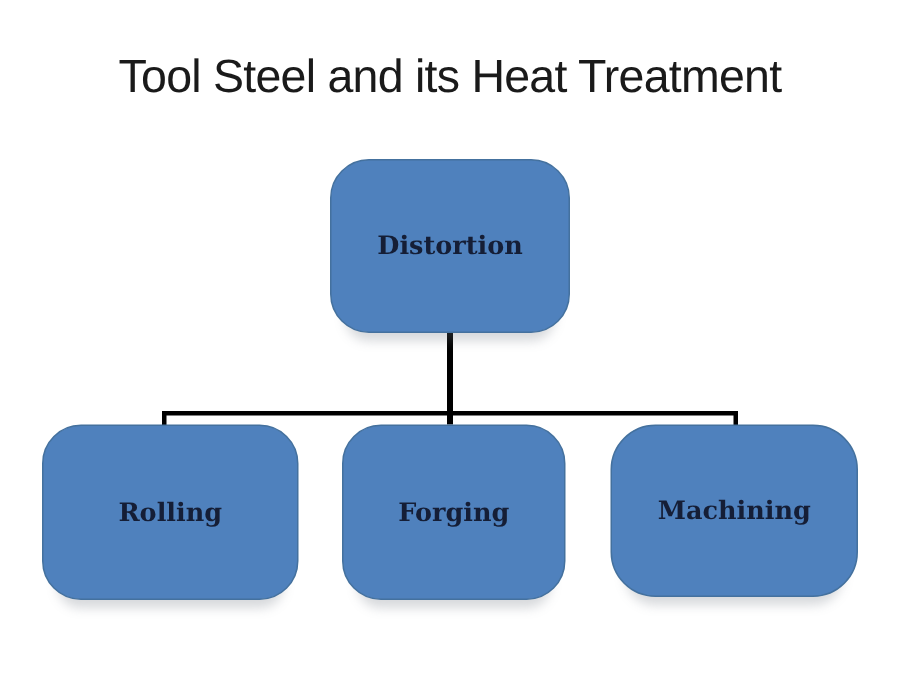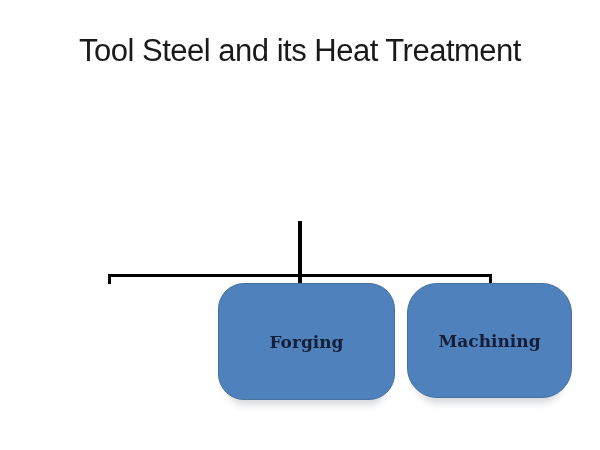--- a/index.html
+++ b/index.html
@@ -37,21 +37,21 @@
     justify-content: center;
     font-family: "DejaVu Serif", serif;
     font-weight: bold;
     font-size: 17px;
     color: var(--box-text, #151e36);
     box-shadow: 0 15px 7px -10px rgba(110, 120, 130, 0.28);
     text-align: center;
   }
   .node-root      { left: 220px; top: 106px; width: 160px; height: 116px; }
   .node-rolling   { left: 28px;  top: 283px; width: 171px; height: 117px; }
-  .node-forging   { left: 218px; top: 283px; width: 177px; height: 117px; }
+  .node-forging   { left: 228px; top: 283px; width: 149px; height: 117px; }
   .node-machining { left: 407px; top: 283px; width: 165px; height: 115px; border-radius: 30px; }
   .connector {
     position: absolute;
     background: var(--connector, #000000);
   }
   .conn-stem       { left: 298px; top: 221px; width: 4px;   height: 62px; }
   .conn-cross      { left: 108px; top: 274px; width: 384px; height: 3px;  }
   .conn-drop-left  { left: 108px; top: 274px; width: 3px;   height: 10px; }
   .conn-drop-right { left: 489px; top: 274px; width: 3px;   height: 10px; }
 </style>
@@ -60,21 +60,27 @@
 
 <div class="slide">
 
   <div class="slide-title">Tool Steel and its Heat Treatment</div>
 
   <div class="connector conn-stem"></div>
   <div class="connector conn-cross"></div>
   <div class="connector conn-drop-left"></div>
   <div class="connector conn-drop-right"></div>
 
+  <div class="node node-root">
+    <span>Distortion</span>
+  </div>
 
+  <div class="node node-rolling">
+    <span>Rolling</span>
+  </div>
 
   <div class="node node-forging">
     <span>Forging</span>
   </div>
 
   <div class="node node-machining">
     <span>Machining</span>
   </div>
 
 </div>

